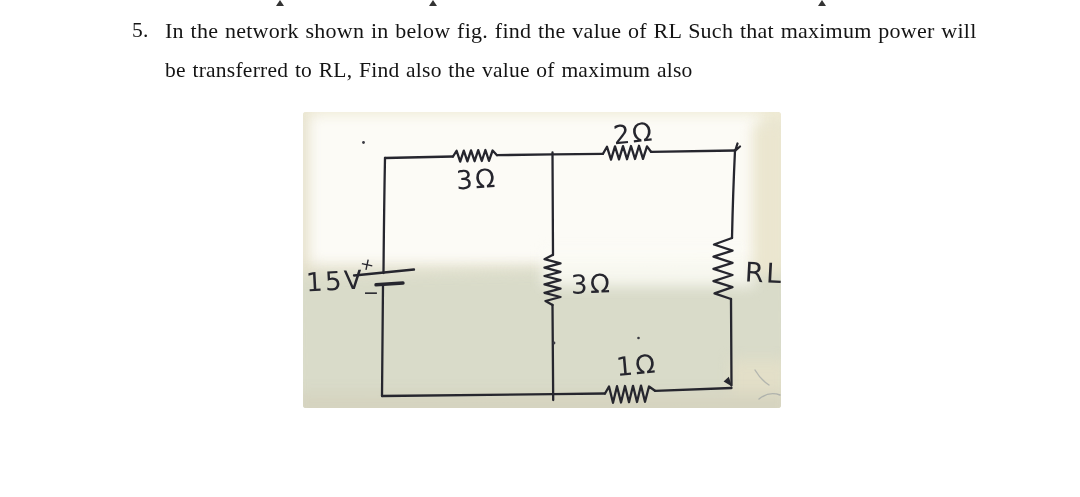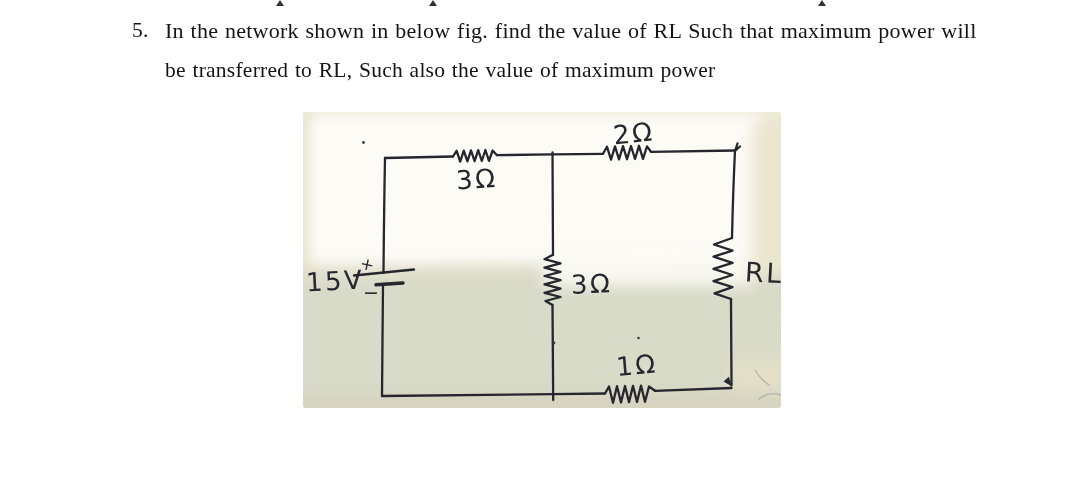--- a/index.html
+++ b/index.html
@@ -47,21 +47,21 @@
   .hand{
     font-family:"DejaVu Sans", sans-serif;fill:#26262e;letter-spacing:2.5px;
   }
   .scratch{stroke:#8d949a;stroke-width:1.4;fill:none;stroke-linecap:round;opacity:.55;}
 </style>
 </head>
 <body>
 
 <div class="prob-num">5.</div>
 <div class="prob-line1">In the network shown in below fig. find the value of RL Such that maximum power will</div>
-<div class="prob-line2">be transferred to RL, Such also the value of maximum power</div>
+<div class="prob-line2">be transferred to RL, Find also the value of maximum also</div>
 
 <div class="crop-artifact ca-1"></div>
 <div class="crop-artifact ca-2"></div>
 <div class="crop-artifact ca-3"></div>
 
 <div class="photo">
   <div class="layer l-top"></div>
   <div class="layer l-left"></div>
   <div class="layer l-white"></div>
   <div class="layer l-green"></div>

